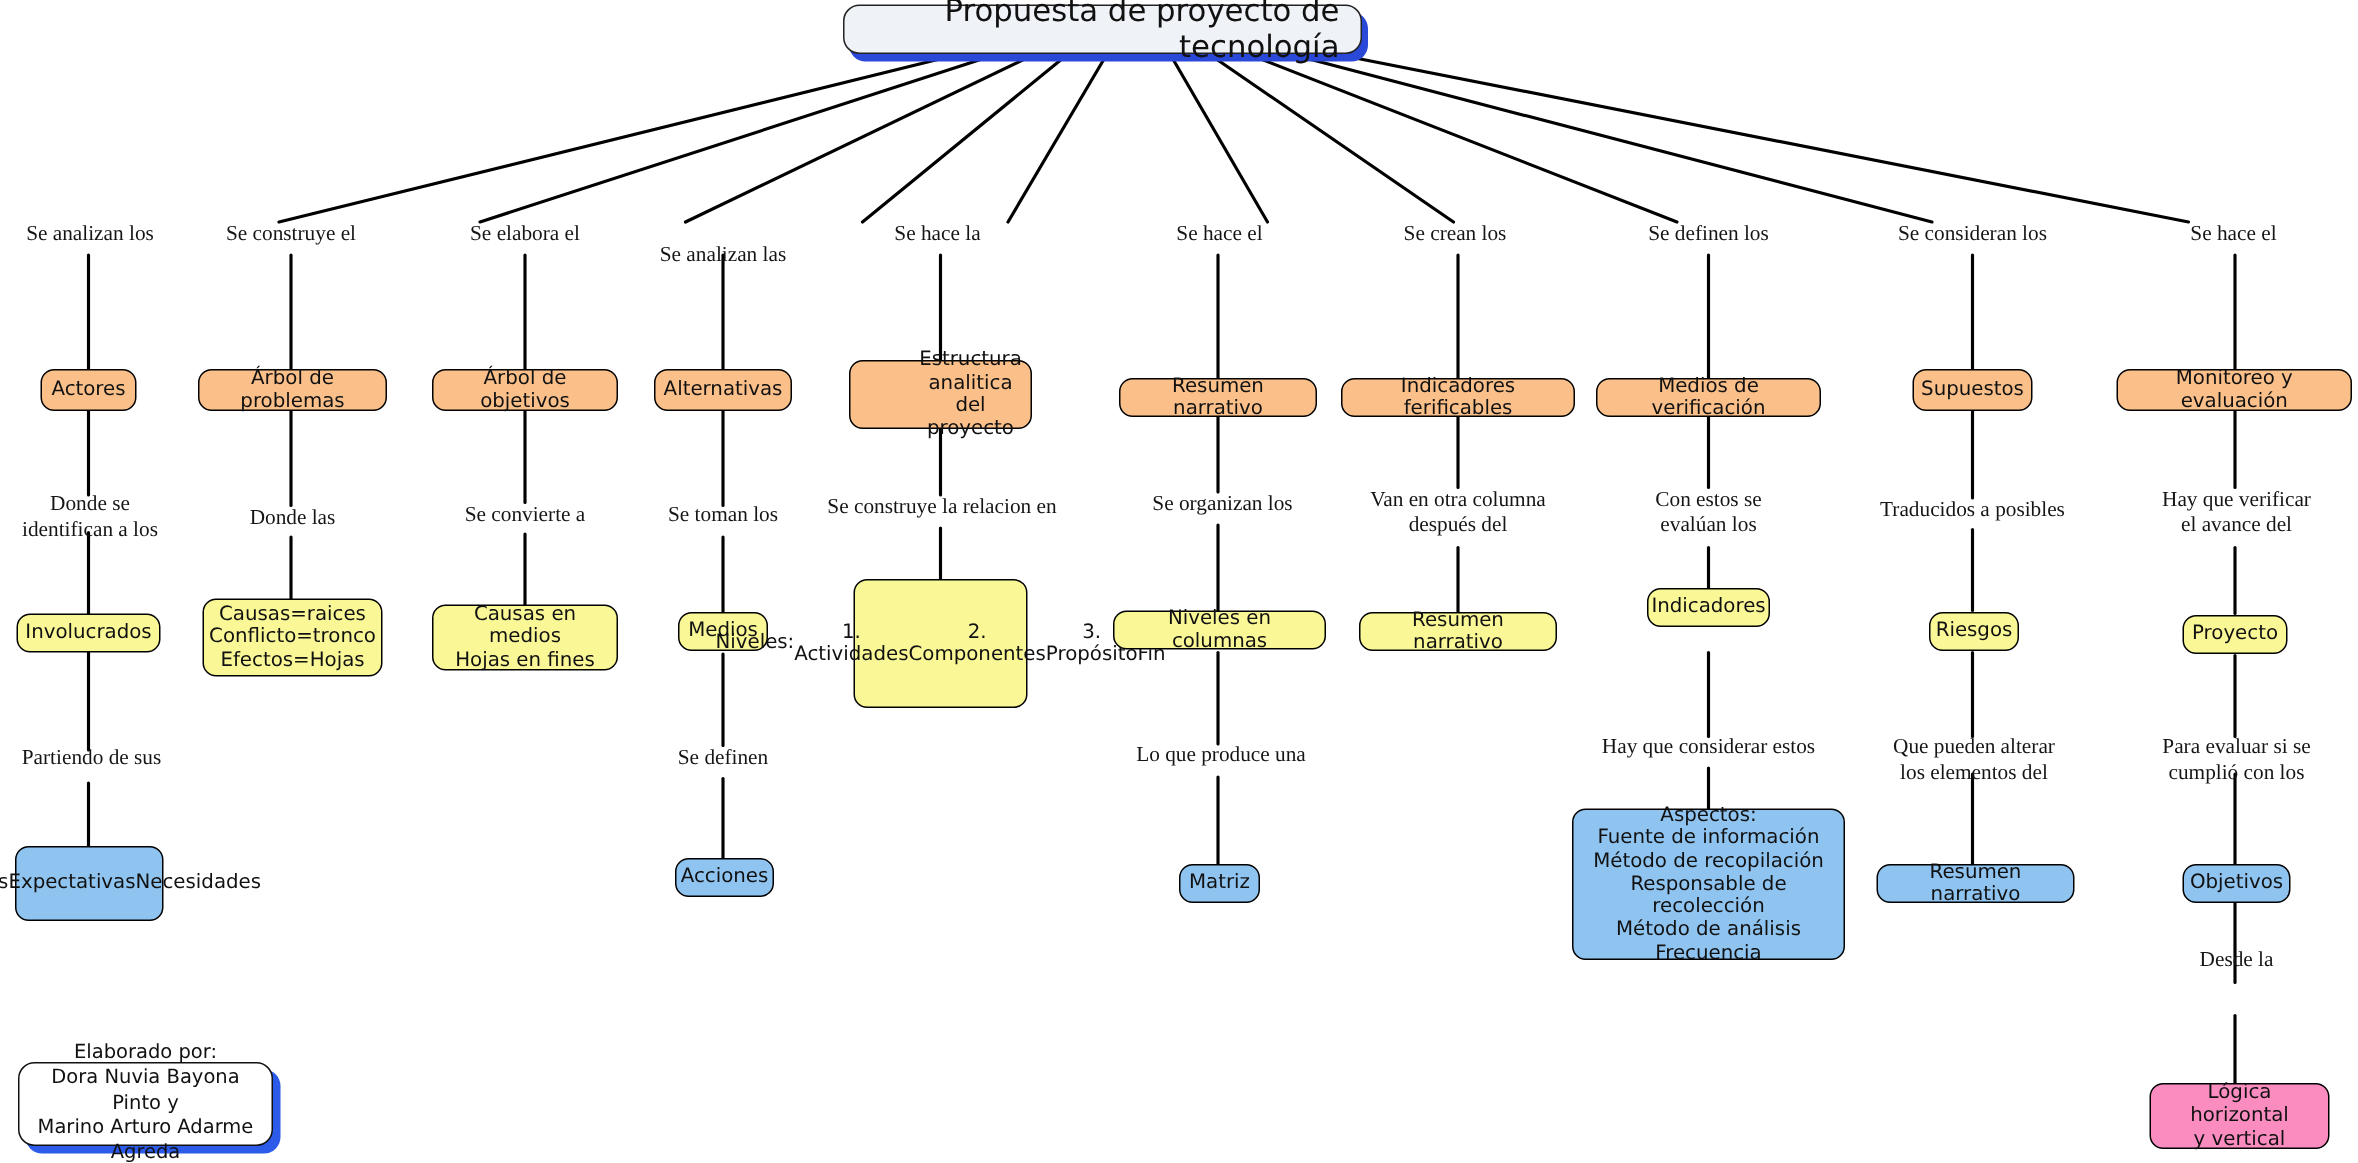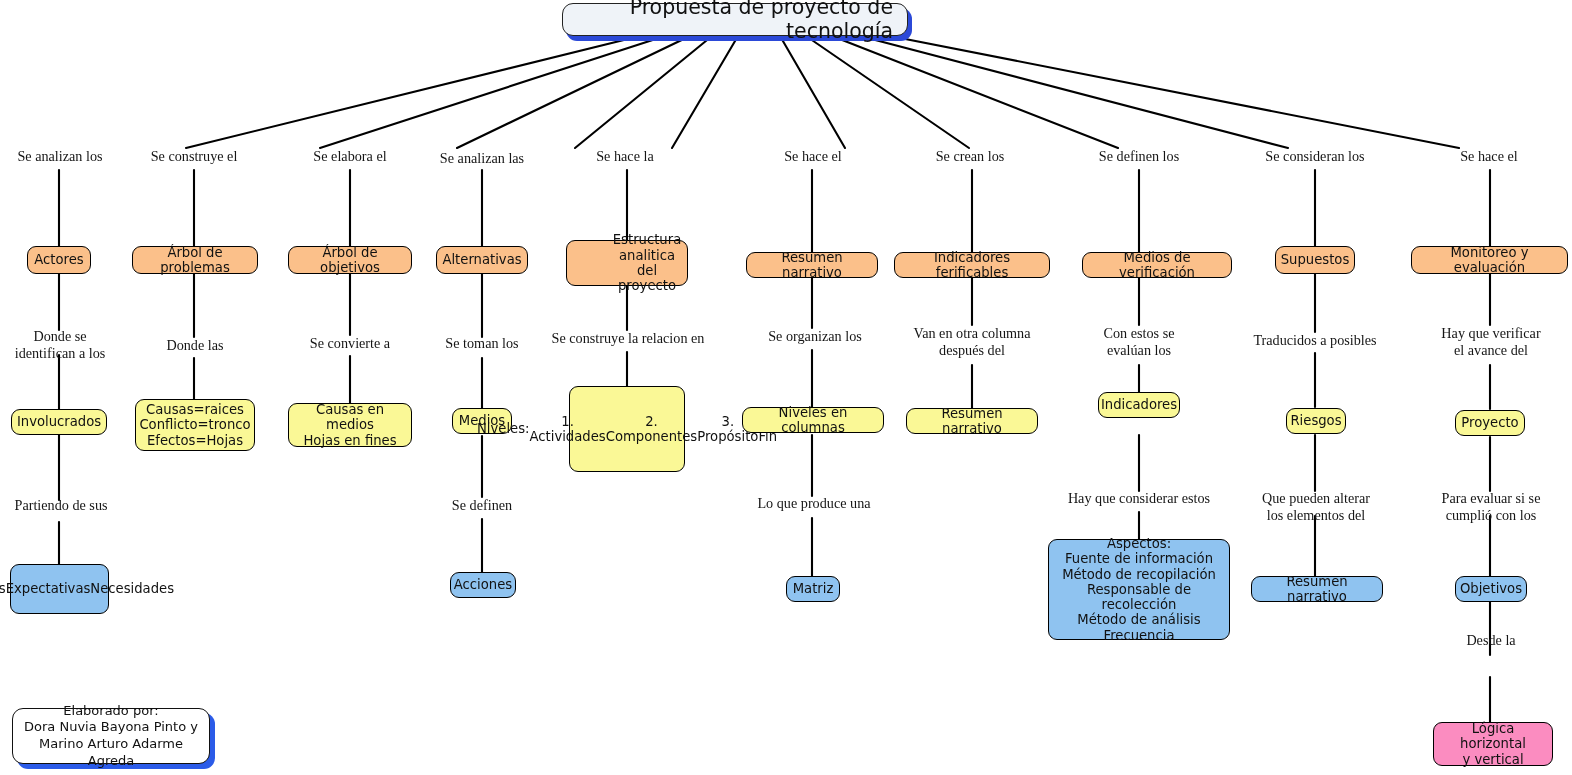--- a/index.html
+++ b/index.html
@@ -144,21 +144,21 @@
 
   <div class="linklabel" style="left:0px;top:148px;width:120px;">
     <span class="nline">Se analizan los</span>
   </div>
   <div class="linklabel" style="left:134px;top:148px;width:120px;">
     <span class="nline">Se construye el</span>
   </div>
   <div class="linklabel" style="left:294px;top:148px;width:112px;">
     <span class="nline">Se elabora el</span>
   </div>
-  <div class="linklabel" style="left:420px;top:150px;width:124px;">
+  <div class="linklabel" style="left:420px;top:162px;width:124px;">
     <span class="nline">Se analizan las</span>
   </div>
   <div class="linklabel" style="left:570px;top:148px;width:110px;">
     <span class="nline">Se hace la</span>
   </div>
   <div class="linklabel" style="left:758px;top:148px;width:110px;">
     <span class="nline">Se hace el</span>
   </div>
   <div class="linklabel" style="left:912px;top:148px;width:116px;">
     <span class="nline">Se crean los</span>
@@ -266,21 +266,21 @@
     <span>Indicadores ferificables</span>
   </div>
   <div class="linklabel wrap" style="left:888px;top:325px;width:168px;">
     <span class="nline">Van en otra columna</span>
     <span class="nline">después del</span>
   </div>
   <div class="node yellow" style="left:906px;top:408px;width:132px;height:26px;">
     <span>Resumen narrativo</span>
   </div>
 
-  <div class="node orange" style="left:1064px;top:252px;width:150px;height:26px;margin-left:18px;">
+  <div class="node orange" style="left:1064px;top:252px;width:150px;height:26px;">
     <span>Medios de verificación</span>
   </div>
   <div class="linklabel wrap" style="left:1068px;top:325px;width:142px;">
     <span class="nline">Con estos se</span>
     <span class="nline">evalúan los</span>
   </div>
   <div class="node yellow" style="left:1098px;top:392px;width:82px;height:26px;text-align:right;">
     <span>Indicadores</span>
   </div>
   <div class="linklabel" style="left:1048px;top:490px;width:182px;">
@@ -330,19 +330,19 @@
     <span>Objetivos</span>
   </div>
   <div class="linklabel" style="left:1432px;top:632px;width:118px;">
     <span class="nline">Desde la</span>
   </div>
   <div class="node pink" style="left:1433px;top:722px;width:120px;height:44px;flex-direction:column;">
     <span class="nline">Lógica horizontal</span>
     <span class="nline">y vertical</span>
   </div>
 
-  <div class="node credit" style="left:12px;top:708px;width:198px;height:56px;flex-direction:column;">
+  <div class="node credit" style="left:12px;top:708px;width:170px;height:56px;flex-direction:column;">
     <span class="nline">Elaborado por:</span>
     <span class="nline">Dora Nuvia Bayona Pinto y</span>
     <span class="nline">Marino Arturo Adarme Agreda</span>
   </div>
 
 </div>
 
 </body></html>

